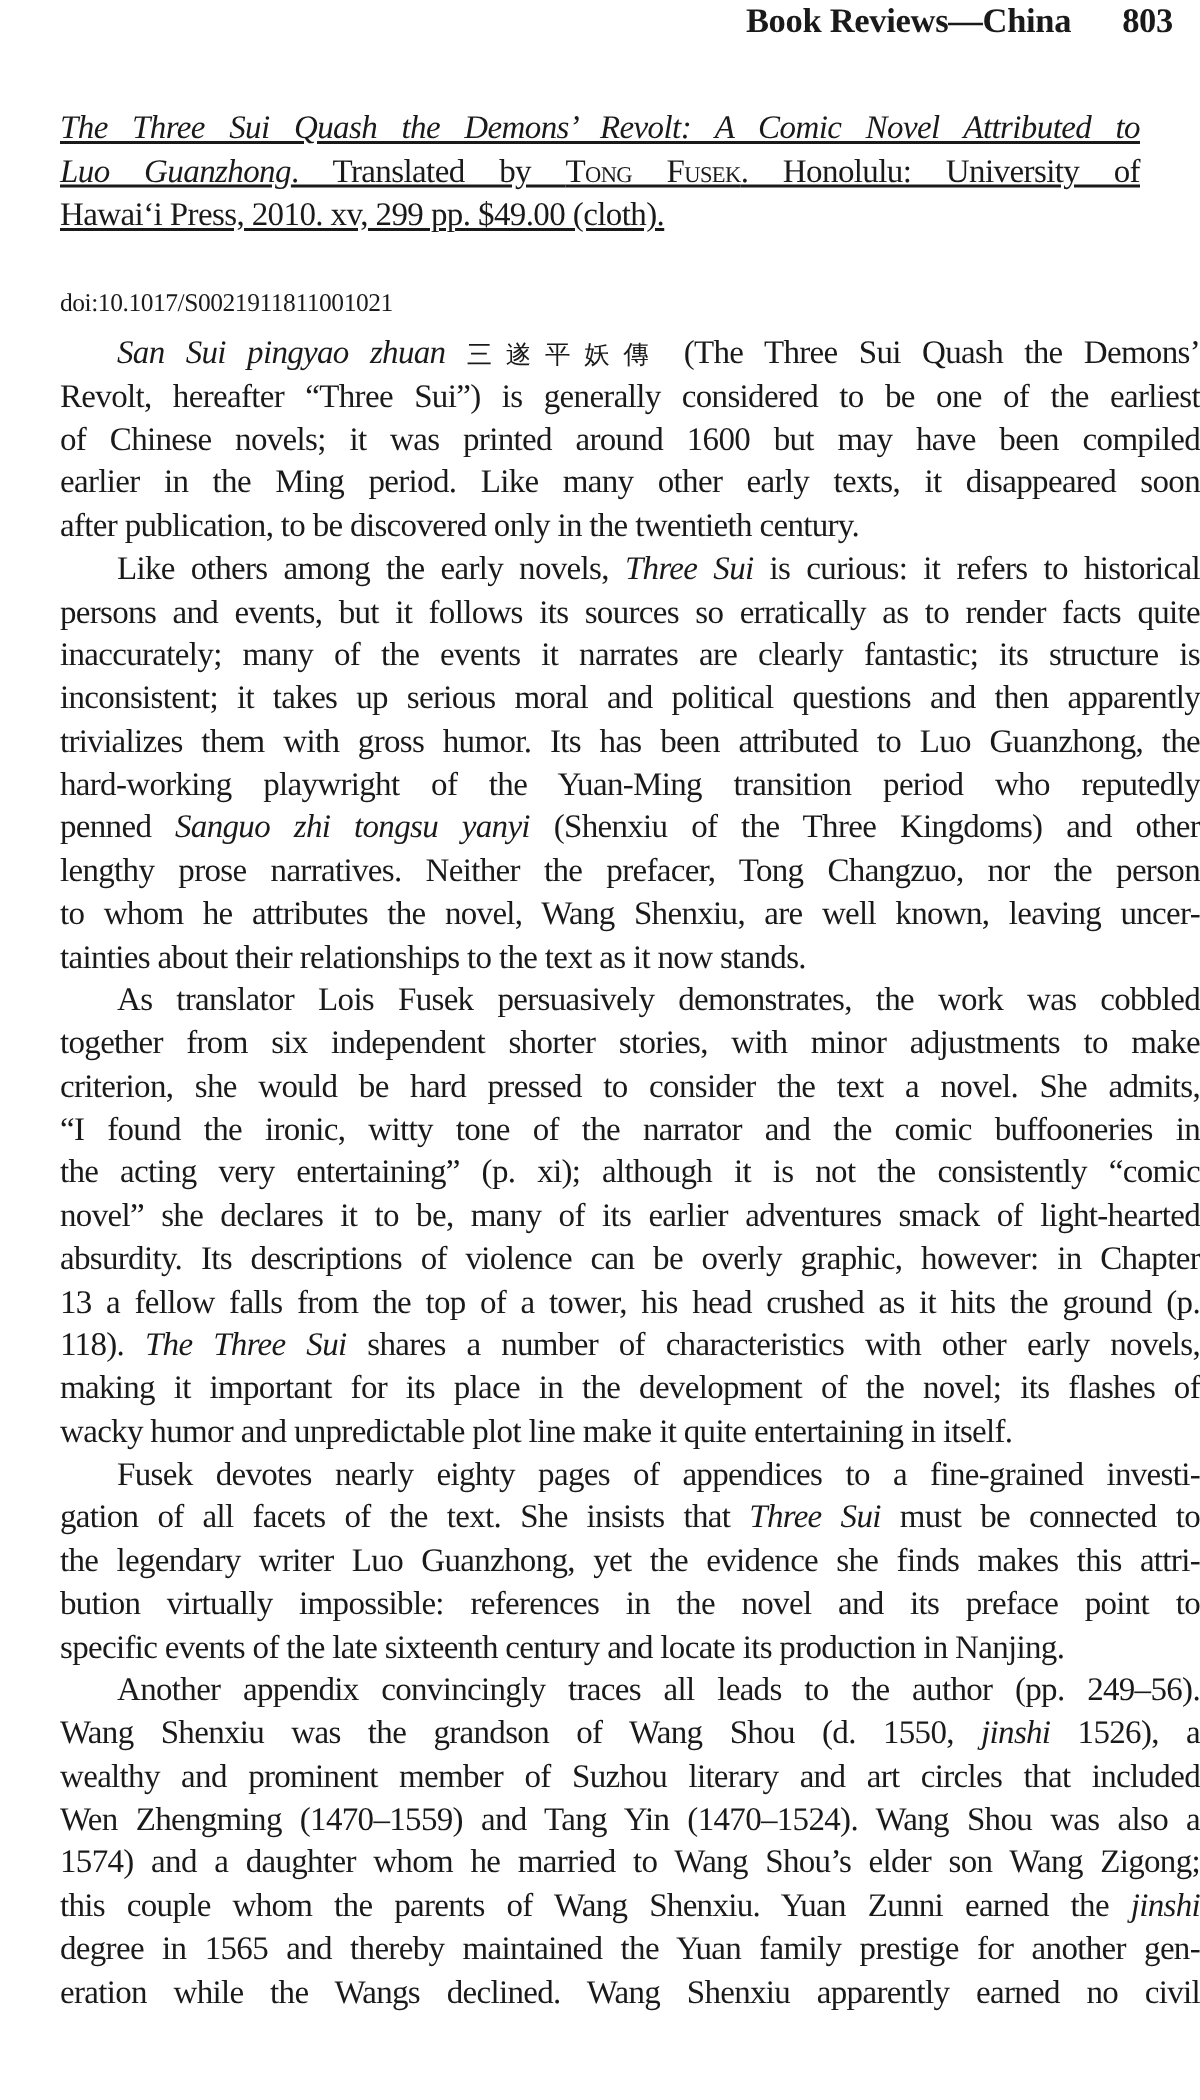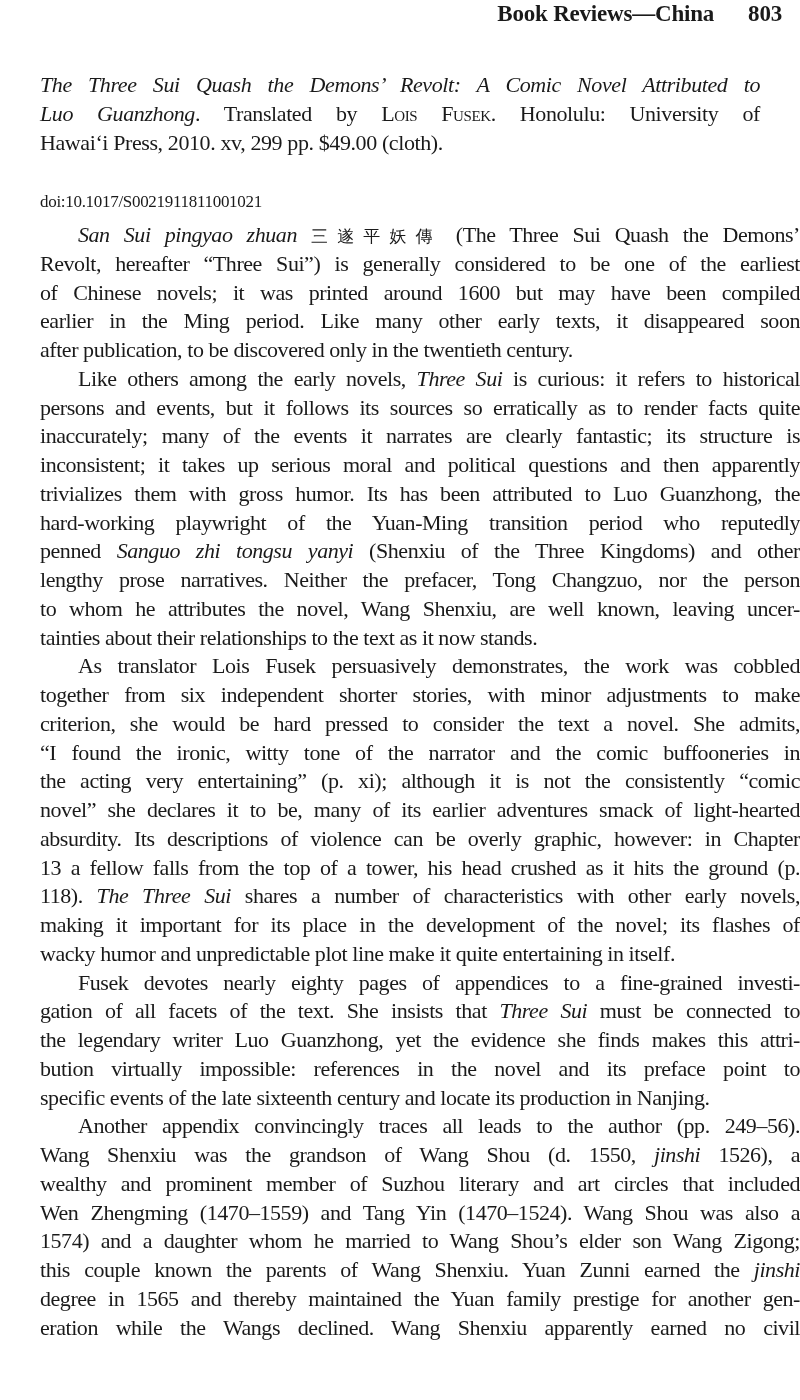--- a/index.html
+++ b/index.html
@@ -11,21 +11,21 @@
   .running-head {
     position: absolute; top: 0; right: 0; height: 30px;
     font-weight: bold; font-size: 23px; line-height: 28px;
     display: flex; justify-content: flex-end; gap: 34px;
     padding-right: 18px; letter-spacing: -0.2px;
   }
   .citation {
     position: absolute; left: 40px; right: 40px; top: 70px;
     font-size: 22px; line-height: 29px; letter-spacing: -0.4px;
   }
-  .citation .line { display: block; white-space: nowrap; text-align: justify; text-align-last: justify; }
+  .citation .line { display: block; white-space: nowrap; text-align: justify; text-align-last: justify; text-decoration: underline; }
   .citation .line.last { text-align-last: left; }
   .sc { font-variant: small-caps; }
   .doi { font-size: 17px; line-height: 26px; display: block; letter-spacing: -0.3px; margin-top: 32px; }
   .body-text {
     position: absolute; left: 40px; right: 0; top: 221px;
     font-size: 22px; line-height: 28.75px; letter-spacing: -0.45px;
   }
   .body-text .line {
     display: block; white-space: nowrap; height: 28.75px;
     text-align: justify; text-align-last: justify;
@@ -38,21 +38,21 @@
 </head>
 <body>
 
 <div class="running-head">
   <span>Book Reviews—China</span>
   <span>803</span>
 </div>
 
 <div class="citation">
   <span class="line"><i>The Three Sui Quash the Demons’ Revolt: A Comic Novel Attributed to</i></span>
-  <span class="line"><i>Luo Guanzhong</i><span>. Translated by </span><span class="sc">Lois Fusek</span><span>. Honolulu: University of</span></span>
+  <span class="line"><i>Luo Guanzhong</i><span>. Translated by </span><span class="sc">Tong Fusek</span><span>. Honolulu: University of</span></span>
   <span class="line last">Hawai‘i Press, 2010. xv, 299 pp. $49.00 (cloth).</span>
   <span class="doi">doi:10.1017/S0021911811001021</span>
 </div>
 
 <div class="body-text" id="body-text">
     <div>
       <span class="line indent"><i>San Sui pingyao zhuan</i><span> </span><span class="cjk">三遂平妖傳</span><span> (The Three Sui Quash the Demons’</span></span>
       <span class="line"><span>Revolt, hereafter “Three Sui”) is generally considered to be one of the earliest</span></span>
       <span class="line"><span>of Chinese novels; it was printed around 1600 but may have been compiled</span></span>
       <span class="line"><span>earlier in the Ming period. Like many other early texts, it disappeared soon</span></span>
@@ -89,17 +89,17 @@
       <span class="line"><span>the legendary writer Luo Guanzhong, yet the evidence she finds makes this attri-</span></span>
       <span class="line"><span>bution virtually impossible: references in the novel and its preface point to</span></span>
       <span class="line last"><span>specific events of the late sixteenth century and locate its production in Nanjing.</span></span>
     </div>
     <div>
       <span class="line indent"><span>Another appendix convincingly traces all leads to the author (pp. 249–56).</span></span>
       <span class="line"><span>Wang Shenxiu was the grandson of Wang Shou (d. 1550, </span><i>jinshi</i><span> 1526), a</span></span>
       <span class="line"><span>wealthy and prominent member of Suzhou literary and art circles that included</span></span>
       <span class="line"><span>Wen Zhengming (1470–1559) and Tang Yin (1470–1524). Wang Shou was also a</span></span>
       <span class="line"><span>1574) and a daughter whom he married to Wang Shou’s elder son Wang Zigong;</span></span>
-      <span class="line"><span>this couple known the parents of Wang Shenxiu. Yuan Zunni earned the </span><i>jinshi</i></span>
+      <span class="line"><span>this couple whom the parents of Wang Shenxiu. Yuan Zunni earned the </span><i>jinshi</i></span>
       <span class="line"><span>degree in 1565 and thereby maintained the Yuan family prestige for another gen-</span></span>
       <span class="line"><span>eration while the Wangs declined. Wang Shenxiu apparently earned no civil</span></span>
     </div>
   </div>
 
 </body></html>

